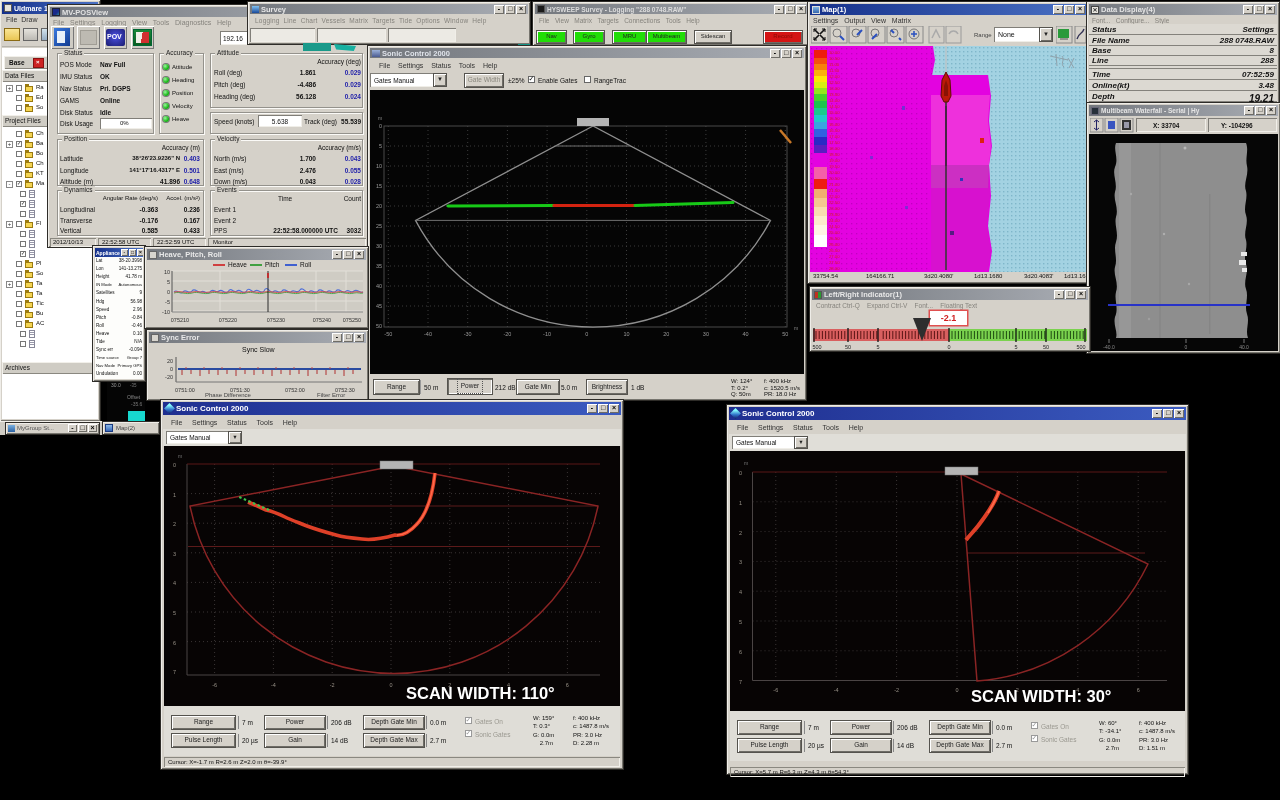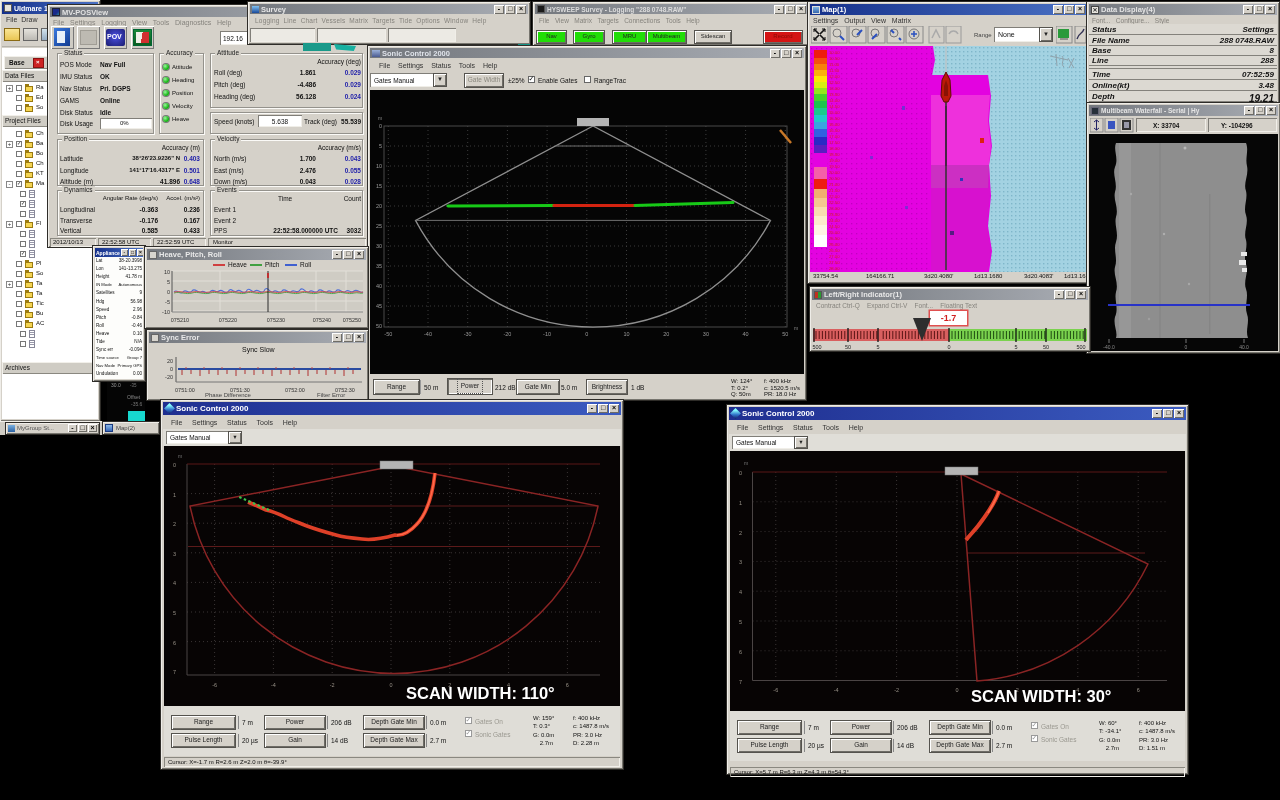--- a/index.html
+++ b/index.html
@@ -705,21 +705,21 @@
       <span style="width:8px;height:8px;background:linear-gradient(90deg,#c03020 50%,#2a9a30 50%);box-shadow:inset 0 0 0 1px #555;flex:none"></span>
       <span style="color:#e8e8e8">Left/Right Indicator(1)</span>
   <span class="tbb">
         <span class="tbtn">-</span>
         <span class="tbtn">□</span>
         <span class="tbtn">×</span>
       </span>
     </div>
   <div class="mn mg" style="left:6px;top:15px;font-size:6.5px">Contract Ctrl-Q&nbsp;&nbsp;&nbsp;&nbsp;Expand Ctrl-V&nbsp;&nbsp;&nbsp;&nbsp;Font...&nbsp;&nbsp;&nbsp;&nbsp;Floating Text</div>
   <div class="a" style="left:120px;top:24px;width:37px;height:14px;background:#fff;box-shadow:0 0 0 1.5px #e05050"></div>
-  <div class="t" style="left:120px;top:27px;width:37px;text-align:center;font-size:9px;font-weight:bold;color:#d02020">-1.7</div>
+  <div class="t" style="left:120px;top:27px;width:37px;text-align:center;font-size:9px;font-weight:bold;color:#d02020">-2.1</div>
   <svg class="a" style="left:0;top:28px" width="280" height="36" viewBox="0 0 280 36">
     <rect x="3" y="14" width="136" height="12" fill="#d95f5f"></rect>
     <rect x="139" y="14" width="138" height="12" fill="#7ad24e"></rect>
     <g stroke="#5a1414" stroke-width="1">
       <path d="M6 16v8M9.2 16v8M12.4 16v8M15.6 16v8M18.8 16v8M22 16v8M25.2 16v8M28.4 16v8M31.6 16v8M34.8 16v8M41.2 16v8M44.4 16v8M47.6 16v8M50.8 16v8M54 16v8M57.2 16v8M60.4 16v8M63.6 16v8M66.8 16v8M73.2 16v8M76.4 16v8M79.6 16v8M82.8 16v8M86 16v8M89.2 16v8M92.4 16v8M95.6 16v8M98.8 16v8M102 16v8M105.2 16v8M108.4 16v8M111.6 16v8M114.8 16v8M118 16v8M121.2 16v8M124.4 16v8M127.6 16v8M130.8 16v8M134 16v8"></path>
     </g>
     <g stroke="#1e4a10" stroke-width="1">
       <path d="M142 16v8M145.2 16v8M148.4 16v8M151.6 16v8M154.8 16v8M158 16v8M161.2 16v8M164.4 16v8M167.6 16v8M170.8 16v8M174 16v8M177.2 16v8M180.4 16v8M183.6 16v8M186.8 16v8M190 16v8M193.2 16v8M196.4 16v8M199.6 16v8M202.8 16v8M209.2 16v8M212.4 16v8M215.6 16v8M218.8 16v8M222 16v8M225.2 16v8M228.4 16v8M231.6 16v8M234.8 16v8M241.2 16v8M244.4 16v8M247.6 16v8M250.8 16v8M254 16v8M257.2 16v8M260.4 16v8M263.6 16v8M266.8 16v8M270 16v8M273.2 16v8"></path>
     </g>
     <g stroke="#111" stroke-width="1.3">

